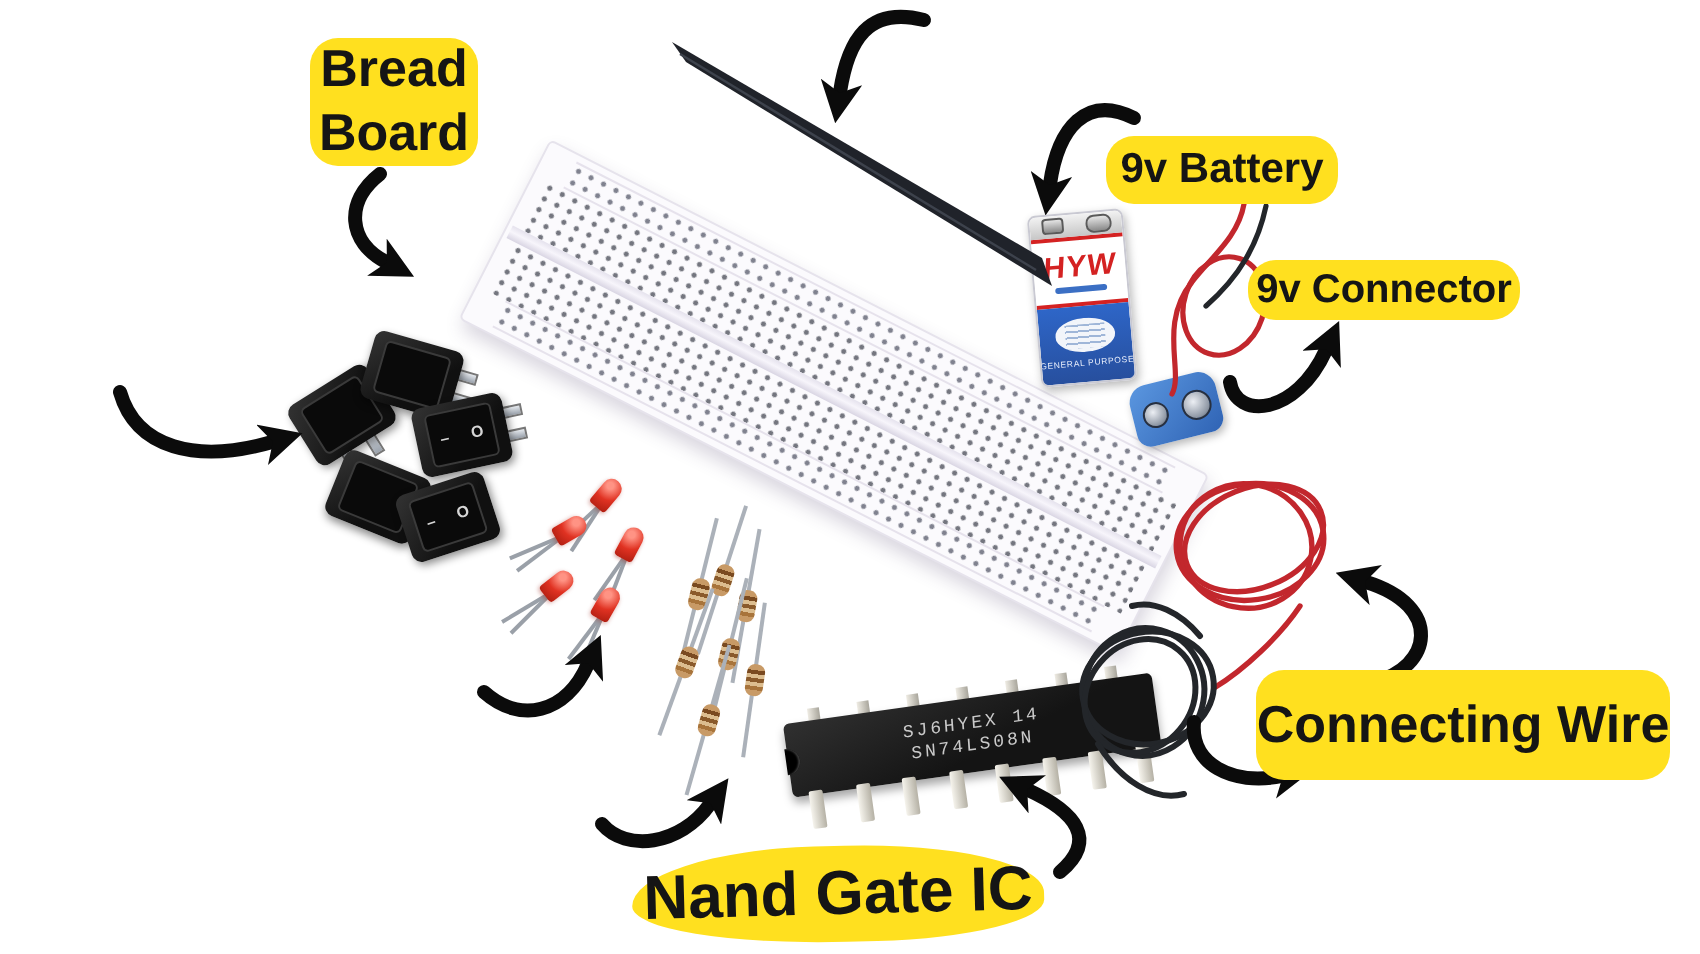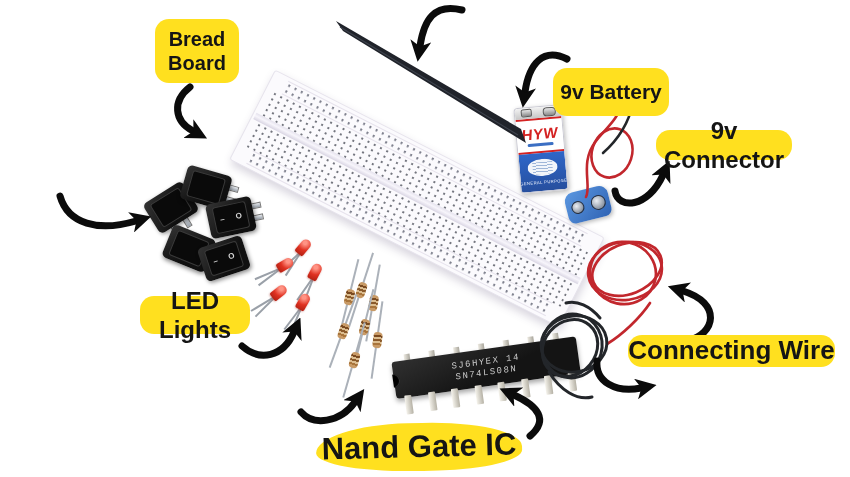--- a/index.html
+++ b/index.html
@@ -2,28 +2,28 @@
 <html><head>
 <meta charset="utf-8">
 <style>
   html,body{margin:0;padding:0;background:#fff;}
   #stage{position:relative;width:850px;height:477px;background:#fff;overflow:hidden;
          font-family:"Liberation Sans",sans-serif;}
   
   .label{position:absolute;display:flex;align-items:center;justify-content:center;
          background:#ffe01f;color:#151515;font-weight:bold;border-radius:14px;
          z-index:4;text-align:center;line-height:1.22;}
-  #lbl-bread{left:155px;top:19px;width:84px;height:64px;font-size:20px;text-align:center;}
+  #lbl-bread{left:155px;top:19px;width:84px;height:64px;font-size:26px;text-align:center;}
   #lbl-tweezer{left:460px;top:3px;width:127px;height:40px;font-size:27px;}
-  #lbl-battery{left:553px;top:68px;width:116px;height:48px;font-size:21px;}
-  #lbl-connector{left:656px;top:130px;width:136px;height:30px;font-size:24px;}
+  #lbl-battery{left:553px;top:68px;width:116px;height:34px;font-size:21px;}
+  #lbl-connector{left:624px;top:130px;width:136px;height:30px;font-size:20px;}
   #lbl-switch{left:5px;top:158px;width:148px;height:36px;font-size:24px;}
   #lbl-led{left:140px;top:296px;width:110px;height:38px;font-size:24px;}
   #lbl-res{left:213px;top:360px;width:106px;height:38px;font-size:24px;}
-  #lbl-connwire{left:628px;top:335px;width:207px;height:32px;font-size:26px;}
+  #lbl-connwire{left:628px;top:335px;width:207px;height:55px;font-size:26px;}
   #lbl-nand{left:316px;top:423px;width:206px;height:48px;font-size:31px;
             border-radius:48% 52% 44% 56% / 62% 58% 42% 46%;transform:rotate(-1.5deg);}
   
   .breadboard{position:absolute;left:232px;top:148px;width:370px;height:101px;
               transform:rotate(27deg);background:#fbfafd;border:1px solid #e6e3ec;
               border-radius:3px;box-shadow:3px 4px 9px rgba(80,70,110,.22);
               display:flex;flex-direction:column;justify-content:space-between;
               padding:3px 0;box-sizing:border-box;z-index:1;}
   .bb-rail{height:13px;margin:0 16px;border-top:1px solid #e6e2ec;border-bottom:1px solid #e6e2ec;
            background-image:radial-gradient(circle at 3px 3px,#80828f 1.1px,transparent 1.5px);
@@ -209,21 +209,20 @@
       <path d="M301,412 C313,426 340,423 355,402" marker-end="url(#ah)"></path>
       <path d="M530,436 C549,420 538,406 514,395" marker-end="url(#ah)"></path>
       <path d="M687,341 C716,334 722,303 683,291" marker-end="url(#ah)"></path>
       <path d="M597,361 C595,382 616,393 641,388" marker-end="url(#ah)"></path>
     </g>
   </svg>
 
   <div class="label" id="lbl-bread">Bread Board</div>
   <div class="label" id="lbl-battery">9v Battery</div>
   <div class="label" id="lbl-connector">9v Connector</div>
-  <div class="label" id="lbl-led">LED Lights</div>
   <div class="label" id="lbl-connwire">Connecting Wire</div>
   <div class="label" id="lbl-nand">Nand Gate IC</div>
 <div class="switch" style="left: 148px; top: 190px; transform: rotate(-32deg);">
       <span class="sw-pin" style="width:3.5px;height:10px;bottom:-9px;left:12px;"></span>
             <span class="sw-pin" style="width:3.5px;height:10px;bottom:-9px;left:26px;"></span>
       <div class="sw-body"></div>
                  <div class="sw-rocker"></div>
     </div>
     <div class="switch" style="left: 183px; top: 170px; transform: rotate(16deg);">
       <span class="sw-pin" style="width:10px;height:3.5px;right:-9px;top:8px;"></span>

